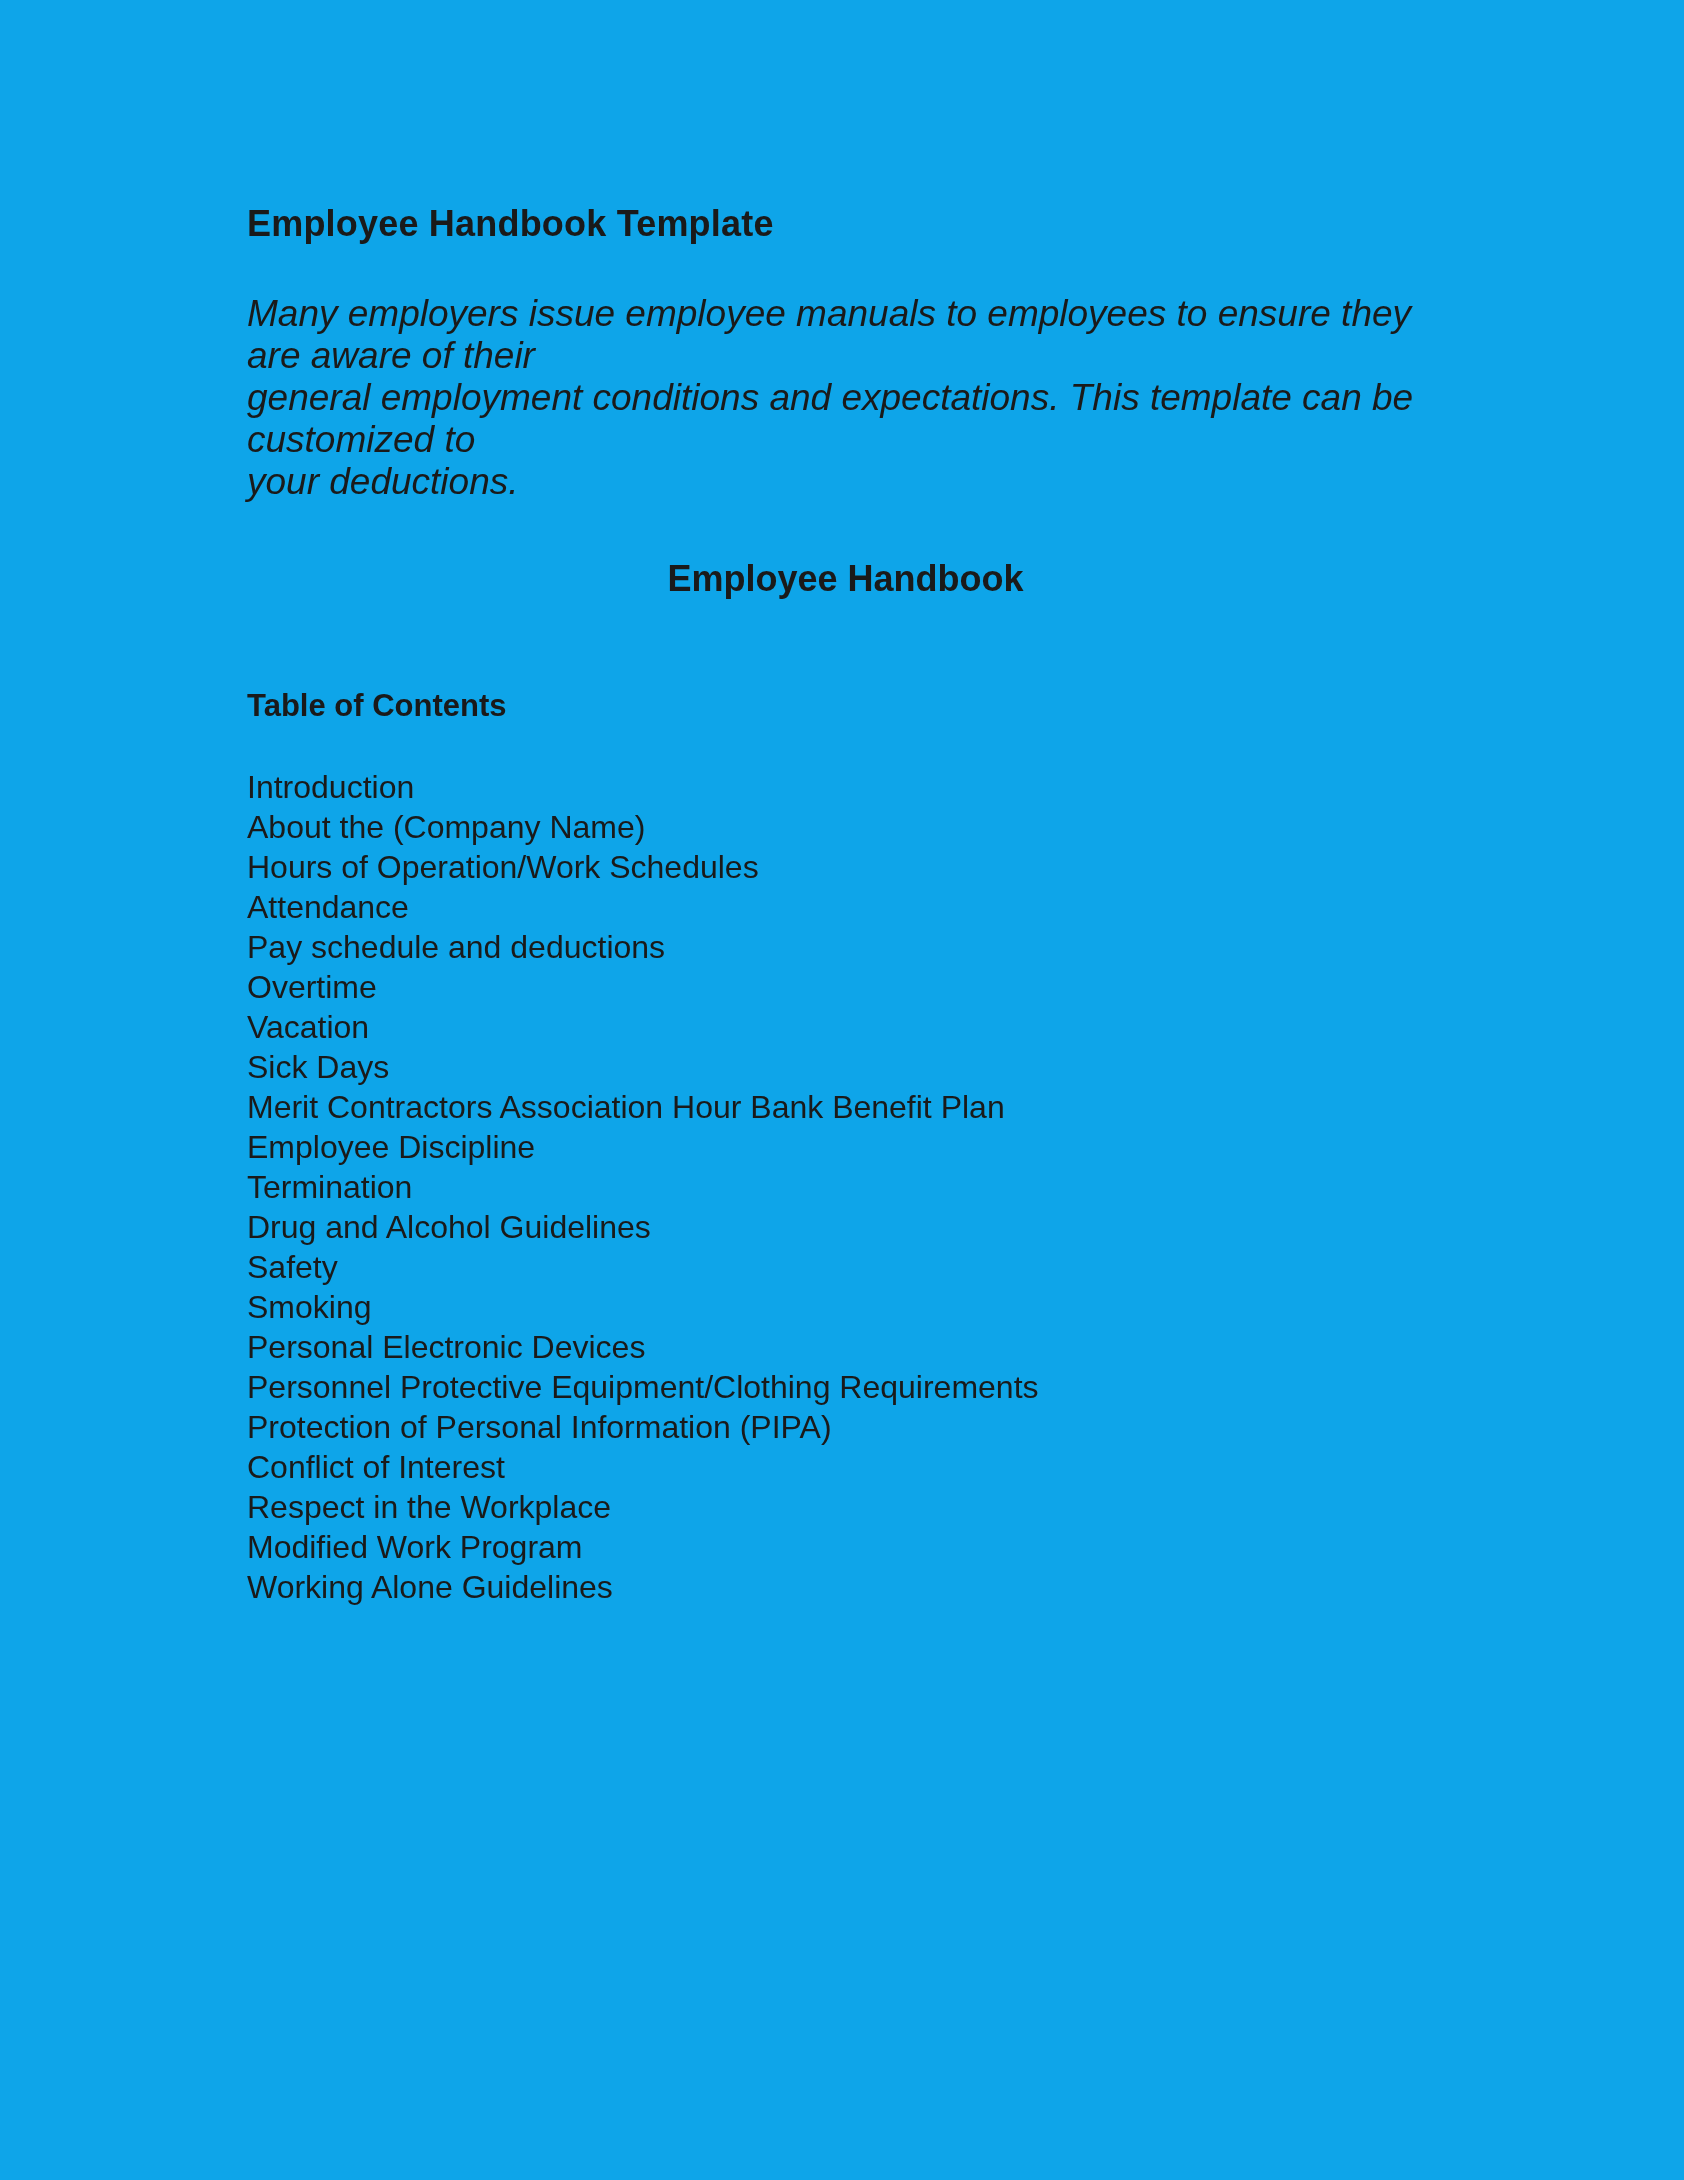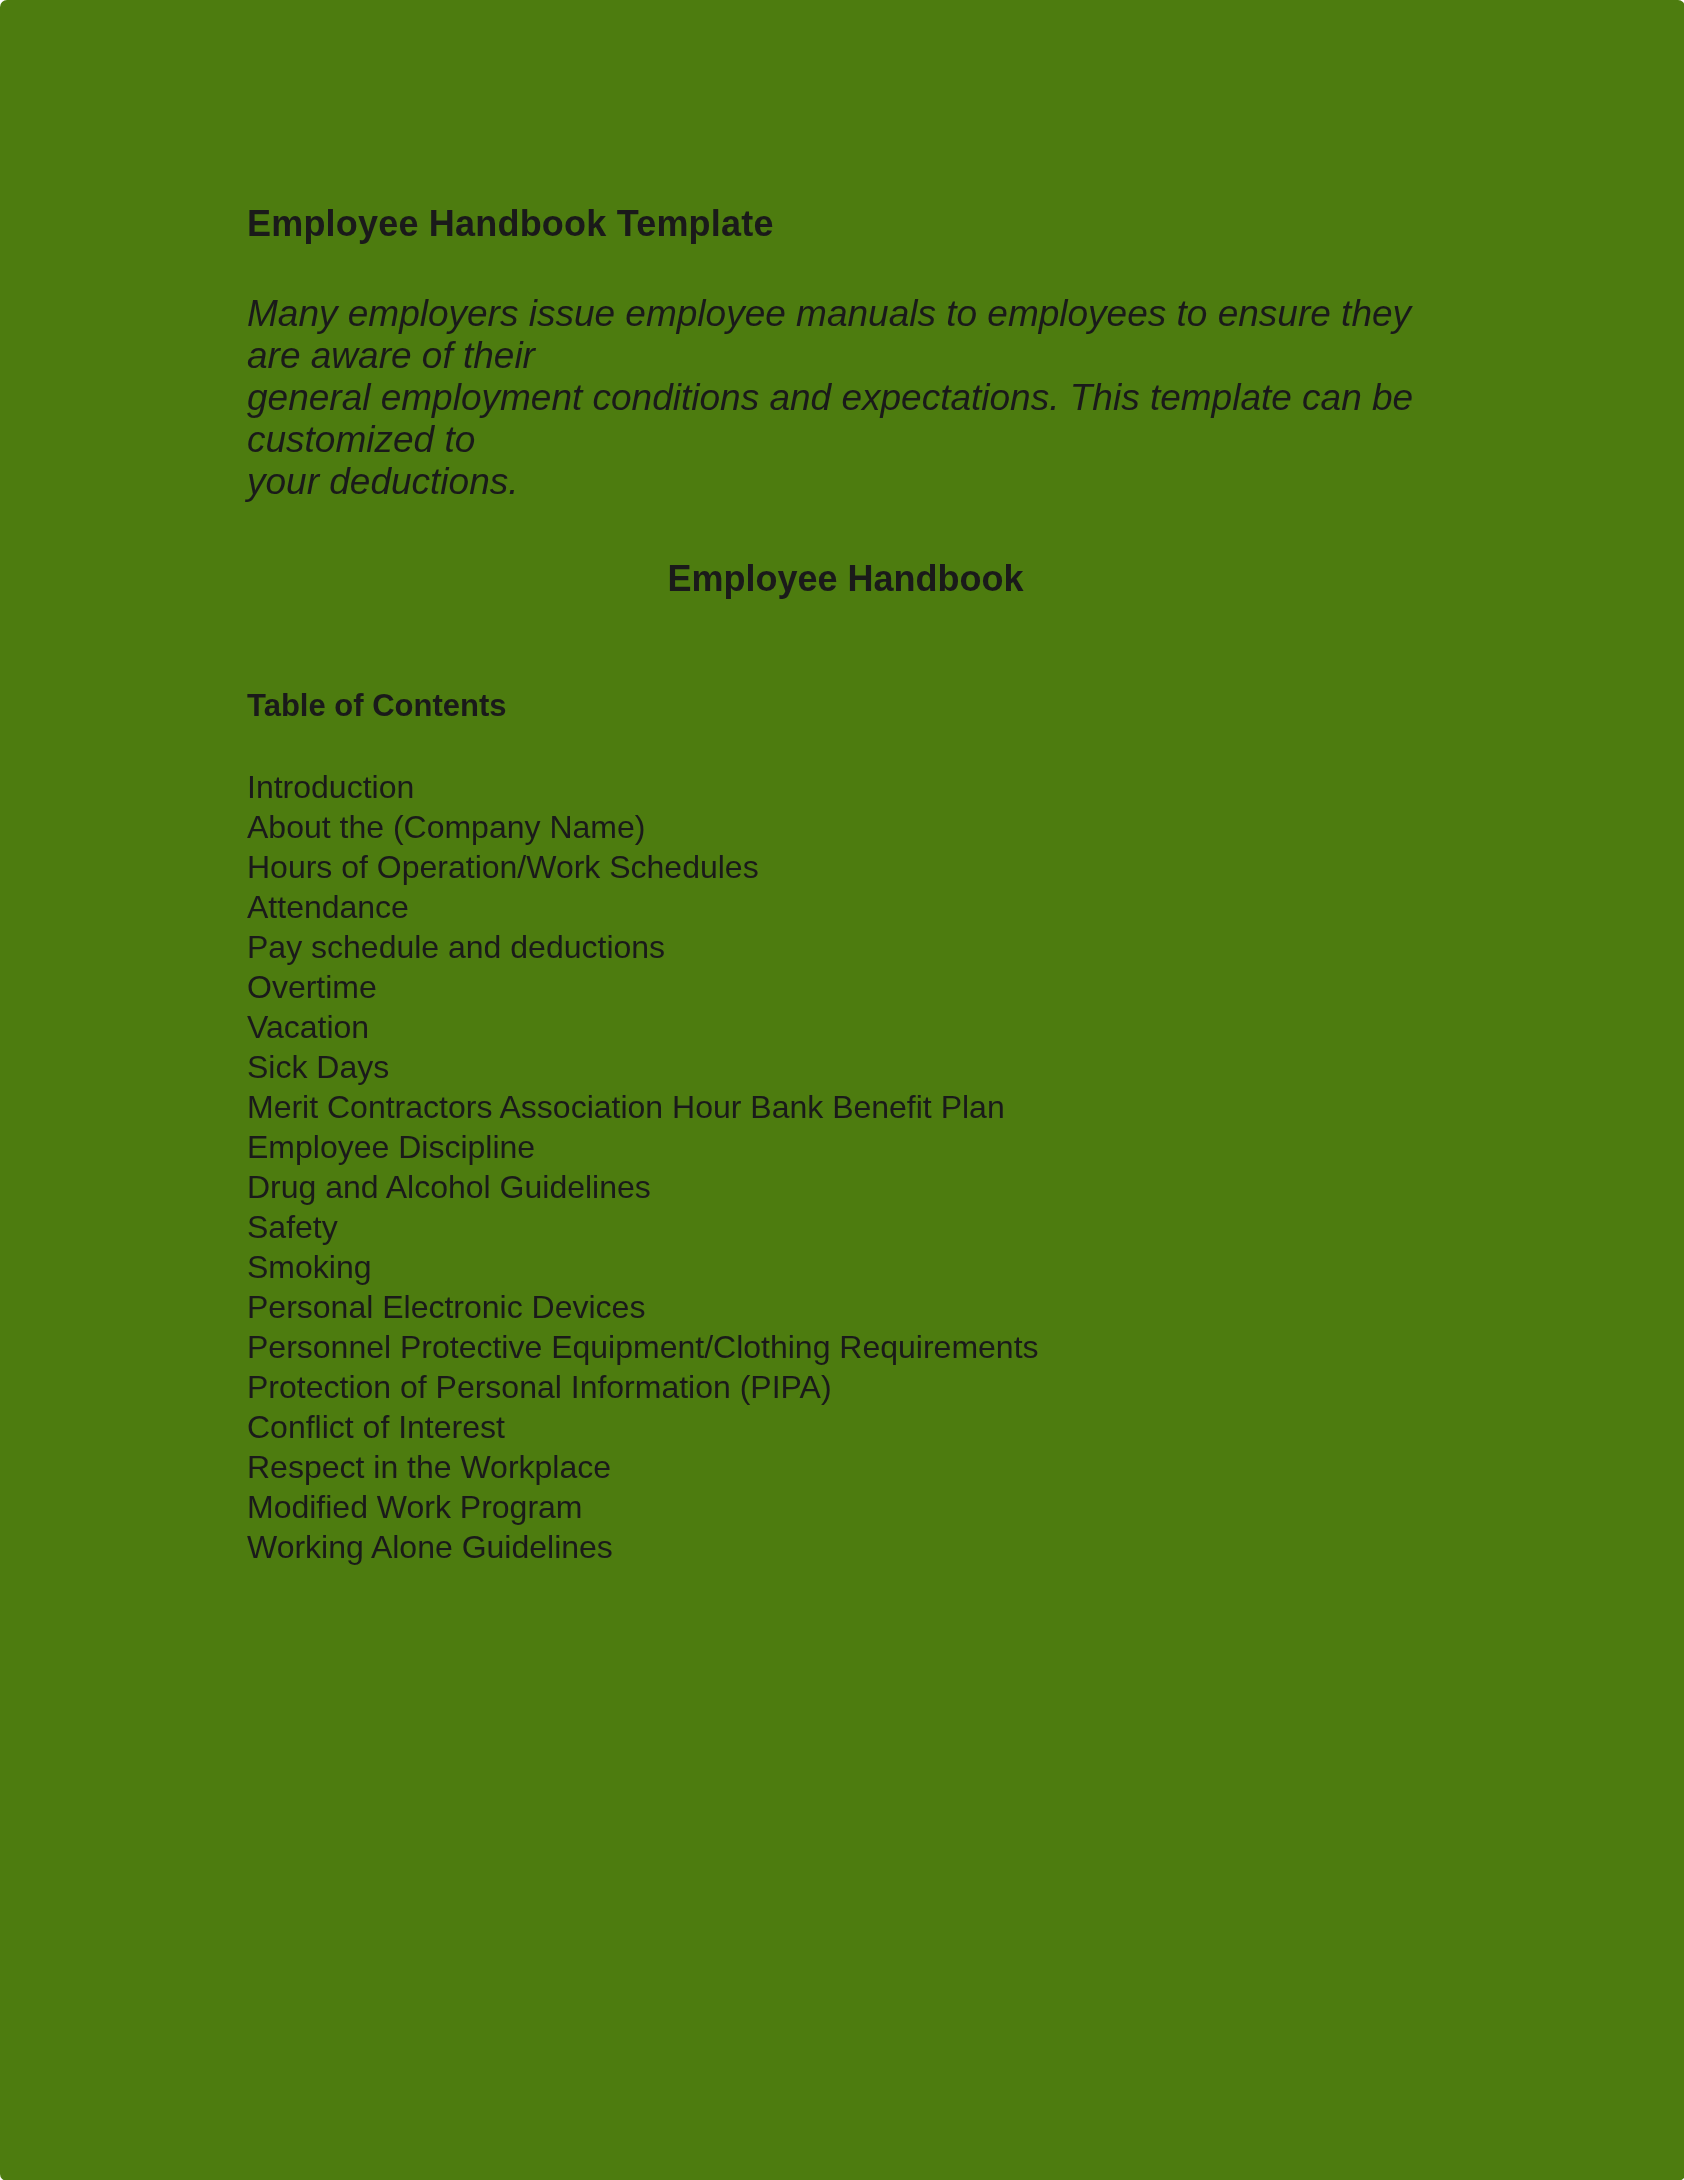--- a/index.html
+++ b/index.html
@@ -4,25 +4,24 @@
 <style>
   html, body {
     margin: 0;
     padding: 0;
     background: #ffffff;
   }
   .page {
     position: relative;
     width: 1685px;
     height: 2181px;
-    background: #4d7c0f;
+    background: #0ea5e9;
     font-family: "Liberation Sans", sans-serif;
     color: #1a1a1a;
     overflow: hidden;
-    border-radius: 7px;
   }
   .content {
     position: absolute;
     left: 247px;
     top: 203px;
     width: 1197px;
   }
   .doc-title {
     font-size: 36px;
     line-height: 41px;
@@ -81,20 +80,21 @@
       <div class="toc-item">Introduction</div>
       <div class="toc-item">About the (Company Name)</div>
       <div class="toc-item">Hours of Operation/Work Schedules</div>
       <div class="toc-item">Attendance</div>
       <div class="toc-item">Pay schedule and deductions</div>
       <div class="toc-item">Overtime</div>
       <div class="toc-item">Vacation</div>
       <div class="toc-item">Sick Days</div>
       <div class="toc-item">Merit Contractors Association Hour Bank Benefit Plan</div>
       <div class="toc-item">Employee Discipline</div>
+      <div class="toc-item">Termination</div>
       <div class="toc-item">Drug and Alcohol Guidelines</div>
       <div class="toc-item">Safety</div>
       <div class="toc-item">Smoking</div>
       <div class="toc-item">Personal Electronic Devices</div>
       <div class="toc-item">Personnel Protective Equipment/Clothing Requirements</div>
       <div class="toc-item">Protection of Personal Information (PIPA)</div>
       <div class="toc-item">Conflict of Interest</div>
       <div class="toc-item">Respect in the Workplace</div>
       <div class="toc-item">Modified Work Program</div>
       <div class="toc-item">Working Alone Guidelines</div>

